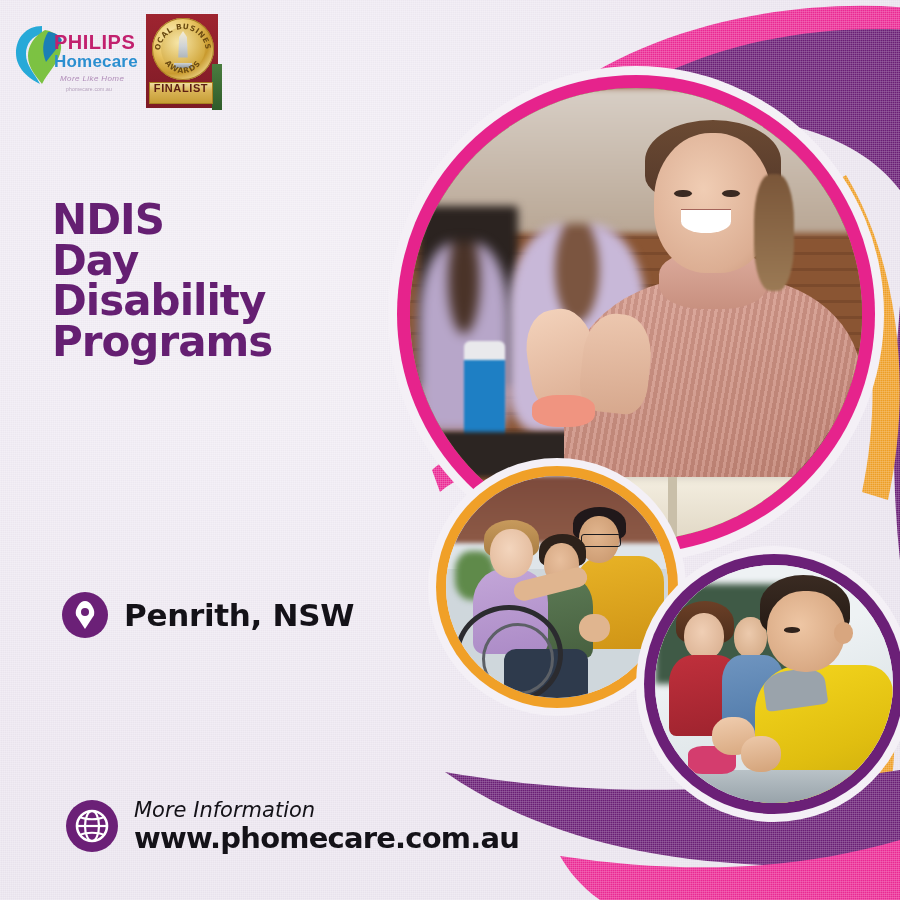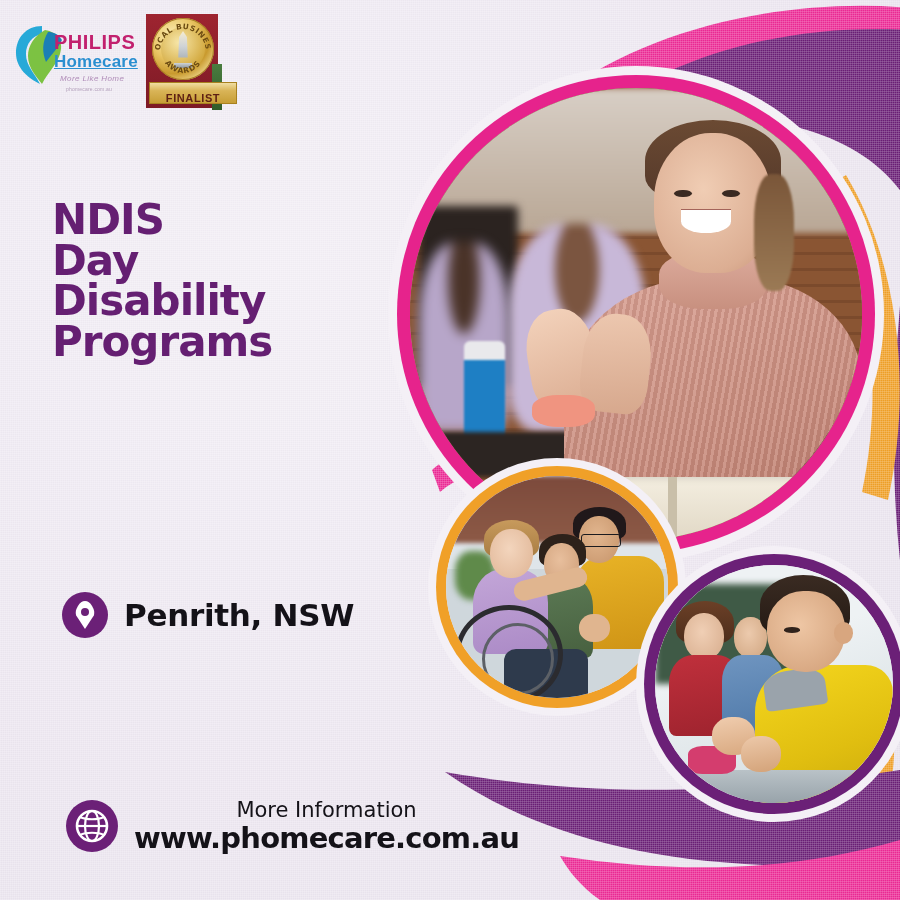--- a/index.html
+++ b/index.html
@@ -29,21 +29,21 @@
 
   
   .logo-row{position:absolute;left:10px;top:12px;display:flex;align-items:flex-start;gap:28px;}
   .logo{position:relative;width:108px;height:92px;}
   .logo .mark{position:absolute;left:2px;top:10px;width:56px;height:66px;}
   .logo .words{position:absolute;left:44px;top:20px;}
   .logo .philips{
     font-size:20px;font-weight:bold;color:#c2206e;letter-spacing:.5px;line-height:1;
   }
   .logo .homecare{
-    font-size:17px;font-weight:bold;color:#2b8fd0;letter-spacing:.2px;line-height:1.15;text-decoration:underline;
+    font-size:17px;font-weight:bold;color:#2b8fd0;letter-spacing:.2px;line-height:1.15;
   }
   .logo .tagline{
     position:absolute;left:50px;top:62px;
     font-size:8px;color:#b08cb8;font-style:italic;letter-spacing:.4px;white-space:nowrap;
   }
   .logo .url{
     position:absolute;left:56px;top:74px;
     font-size:5px;color:#b3a0bb;letter-spacing:.2px;white-space:nowrap;
   }
 
@@ -73,23 +73,23 @@
     clip-path:polygon(50% 0%, 78% 18%, 84% 78%, 16% 78%, 22% 18%);
   }
   .badge .seal .trophy-base{
     position:absolute;left:50%;top:45px;transform:translateX(-50%);
     width:18px;height:5px;background:linear-gradient(180deg,#cfd3d6,#8f979d);
   }
   .badge .arc-top,.badge .arc-bot{
     position:absolute;left:0;top:0;width:62px;height:62px;
   }
   .badge .ribbon{
-    position:absolute;left:3px;bottom:8px;width:88px;height:22px;
+    position:absolute;left:3px;bottom:8px;width:64px;height:22px;
     background:linear-gradient(180deg,#f3e3ab 0%, #d9b457 40%, #c59c33 100%);
-    display:flex;align-items:flex-end;justify-content:center;
+    display:flex;align-items:flex-start;justify-content:center;
     box-shadow:0 0 0 1px #a8811f inset;
   }
   .badge .ribbon span{
     font-size:11px;font-weight:bold;color:#5d1f13;letter-spacing:.6px;
   }
 
   
   .headline{
     position:absolute;left:52px;top:200px;width:400px;
     color:#651f72;
@@ -152,21 +152,21 @@
   
   .web{
     position:absolute;left:66px;top:798px;display:flex;align-items:center;gap:16px;
   }
   .gl-ic{
     width:52px;height:52px;border-radius:50%;background:#6b2077;
     position:relative;flex:0 0 auto;
   }
   .web-txt .label{
     font-family:"DejaVu Sans", sans-serif;
-    font-size:21px;font-weight:normal;color:#141218;line-height:1.15;text-align:center;
+    font-size:21px;font-style:italic;font-weight:normal;color:#141218;line-height:1.15;
   }
   .web-txt .value{
     font-family:"DejaVu Sans", sans-serif;
     font-size:29px;font-weight:bold;color:#141218;line-height:1.12;letter-spacing:-.8px;
   }
 
   
   .photo{position:absolute;border-radius:50%;overflow:hidden;}
   .ph-main{
     left:410px;top:88px;width:452px;height:452px;

